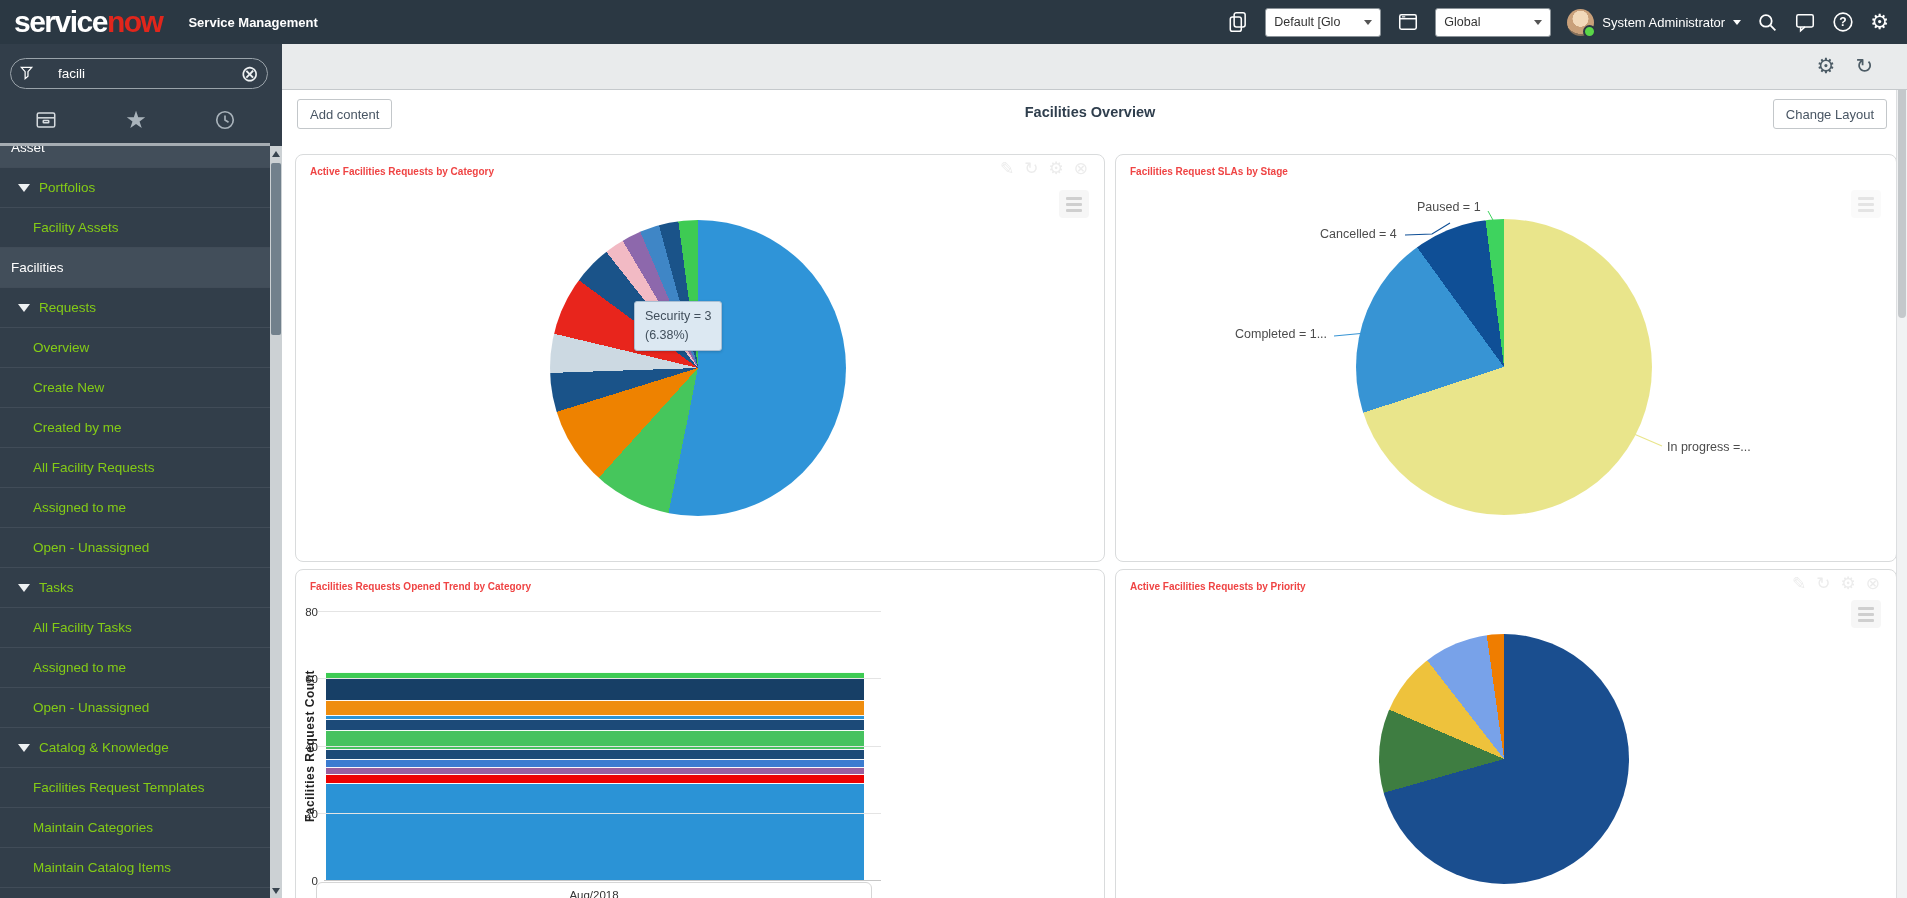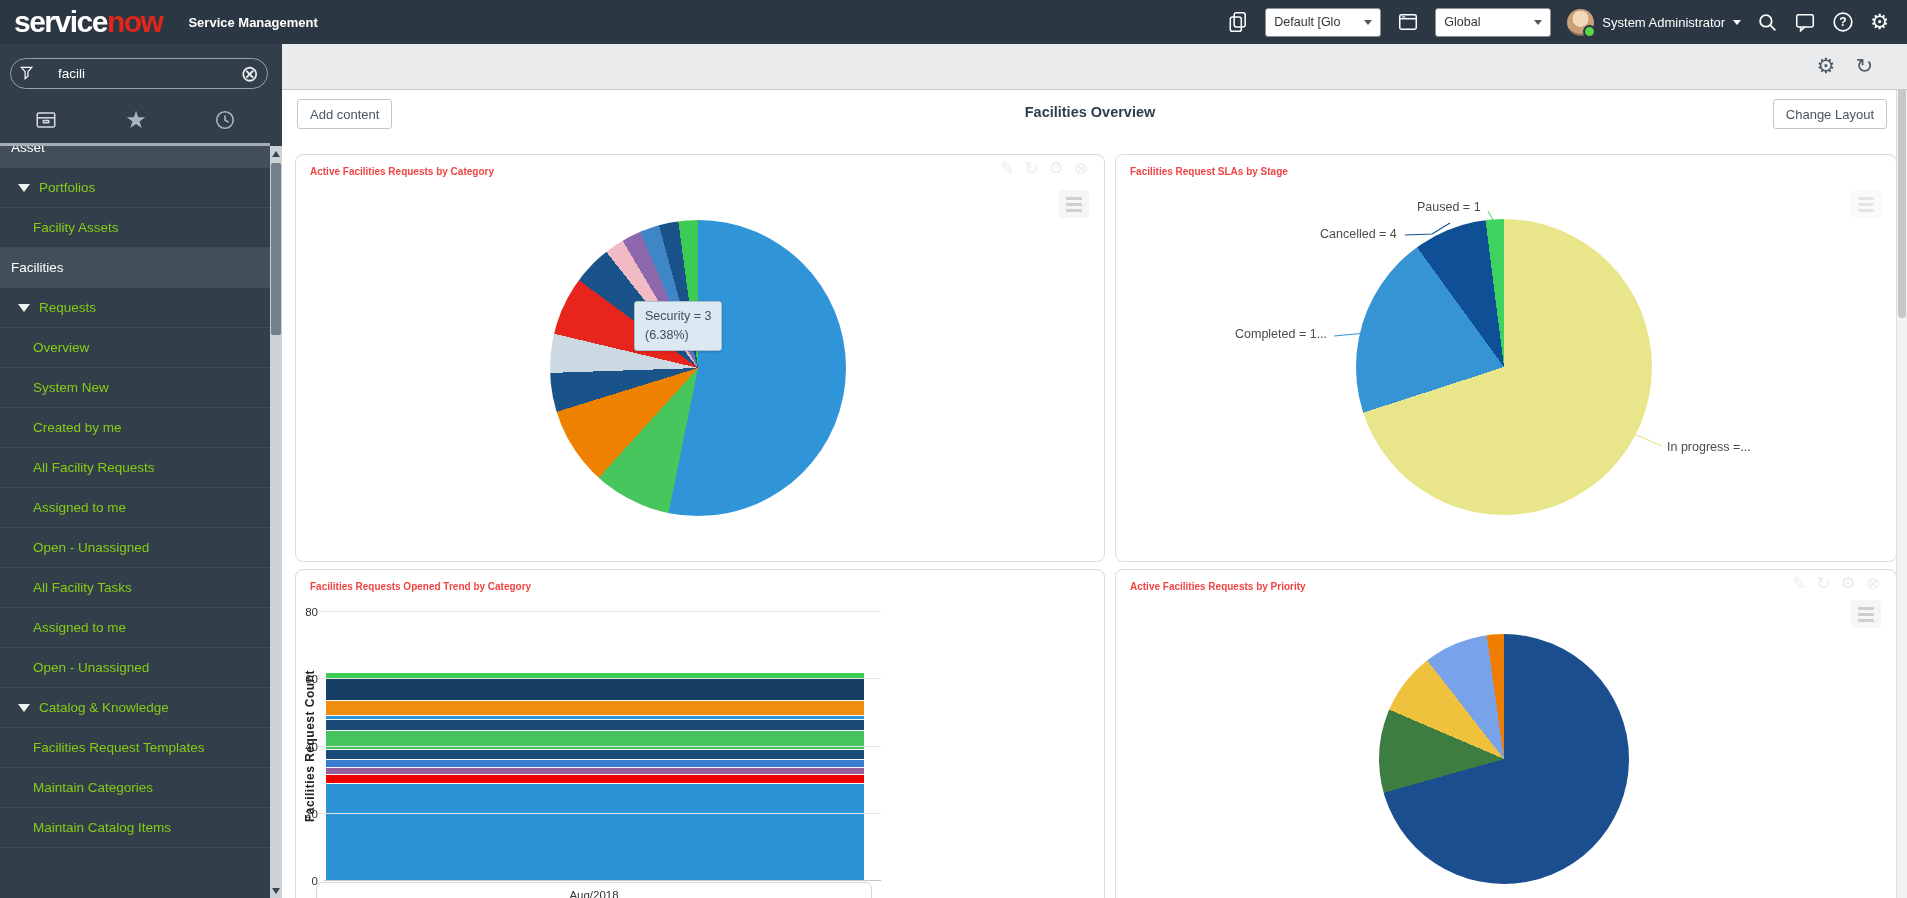--- a/index.html
+++ b/index.html
@@ -192,33 +192,37 @@
           <span>Facilities</span>
         </div>
         <div class="nav-item group">
           <span class="tri"></span>
           <span>Requests</span>
         </div>
         <div class="nav-item leaf">
           <span>Overview</span>
         </div>
         <div class="nav-item leaf">
-          <span>System New</span>
+          <span>Create New</span>
         </div>
         <div class="nav-item leaf">
           <span>Created by me</span>
         </div>
         <div class="nav-item leaf">
           <span>All Facility Requests</span>
         </div>
         <div class="nav-item leaf">
           <span>Assigned to me</span>
         </div>
         <div class="nav-item leaf">
           <span>Open - Unassigned</span>
+        </div>
+        <div class="nav-item group">
+          <span class="tri"></span>
+          <span>Tasks</span>
         </div>
         <div class="nav-item leaf">
           <span>All Facility Tasks</span>
         </div>
         <div class="nav-item leaf">
           <span>Assigned to me</span>
         </div>
         <div class="nav-item leaf">
           <span>Open - Unassigned</span>
         </div>

